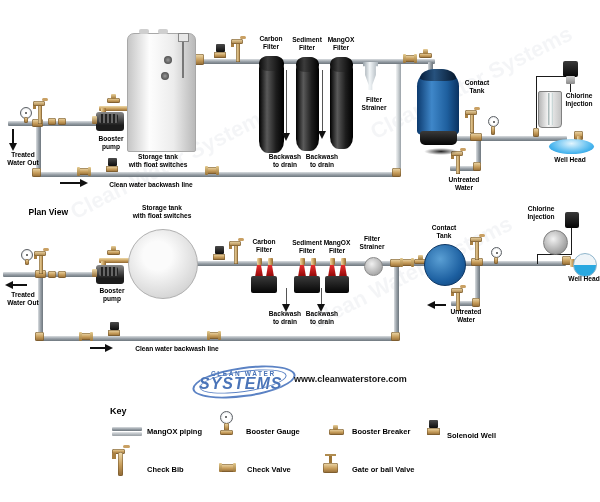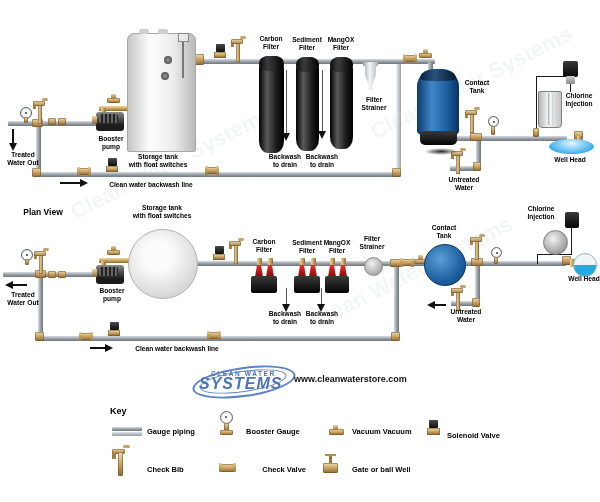--- a/index.html
+++ b/index.html
@@ -216,21 +216,21 @@
     <span class="lbl" style="left:458px;top:79px;width:38px">Contact
 Tank</span>
     <span class="lbl" style="left:441px;top:176px;width:46px">Untreated
 Water</span>
     <span class="lbl" style="left:556px;top:92px;width:46px">Chlorine
 Injection</span>
     <span class="lbl" style="left:546px;top:156px;width:48px">Well Head</span>
   </div>
 
   <div>
-    <span class="lbl lbl2" style="left:18px;top:207px;width:50px;text-align:center;font-size:8.5px">Plan View</span>
+    <span class="lbl lbl2" style="left:18px;top:207px;width:50px;text-align:right;font-size:8.5px">Plan View</span>
 
     <i class="ph" style="left:3px;top:272px;width:97px"></i>
     <i class="ph" style="left:196px;top:261px;width:370px"></i>
     <i class="bh" style="left:99px;top:258px;width:31px"></i>
     <i class="bv" style="left:101px;top:261px;height:8px"></i>
     <i class="pv" style="left:38px;top:276px;height:62px"></i>
     <i class="ph" style="left:38px;top:336px;width:359px"></i>
     <i class="pv" style="left:394px;top:265px;height:73px"></i>
     <i class="pv" style="left:475px;top:265px;height:40px"></i>
     <i class="ph" style="left:451px;top:301px;width:28px"></i>
@@ -351,36 +351,36 @@
     <span class="logo-top" style="position:absolute;left:211px;top:370px">CLEAN WATER</span>
     <span class="logo-main" style="position:absolute;left:199px;top:375px">SYSTEMS</span>
     <span class="url" style="position:absolute;left:294px;top:374px">www.cleanwaterstore.com</span>
   </div>
 
   <div>
     <span class="lbl lbl2" style="left:110px;top:406px;width:40px;text-align:left;font-size:9px">Key</span>
 
     <i class="ph" style="left:112px;top:427px;width:30px;height:4px"></i>
     <i class="ph" style="left:112px;top:432px;width:30px;height:4px;opacity:.7"></i>
-    <span class="lbl lbl2" style="left:147px;top:428px;width:70px;text-align:left">Gauge piping</span>
+    <span class="lbl lbl2" style="left:147px;top:428px;width:70px;text-align:left">MangOX piping</span>
     <i class="pg" style="left:220px;top:411px;width:13px;height:13px"></i>
     <i class="fit" style="left:224px;top:423px;width:5px;height:8px"></i>
     <i class="fit" style="left:220px;top:430px;width:13px;height:5px"></i>
     <span class="lbl lbl2" style="left:246px;top:428px;width:80px;text-align:left">Booster Gauge</span>
     <i class="vb" style="left:329px;top:429px;width:15px;height:6px"></i>
-    <span class="lbl lbl2" style="left:352px;top:428px;width:86px;text-align:left">Vacuum Vacuum</span>
+    <span class="lbl lbl2" style="left:352px;top:428px;width:86px;text-align:left">Booster Breaker</span>
     <i class="sol" style="left:427px;top:428px;width:13px;height:7px"></i>
-    <span class="lbl lbl2" style="left:447px;top:432px;width:80px;text-align:left">Solenoid Valve</span>
+    <span class="lbl lbl2" style="left:447px;top:432px;width:80px;text-align:left">Solenoid Well</span>
 
     <i class="fit" style="left:112px;top:449px;width:13px;height:5px;border-radius:2px"></i>
     <i class="fit" style="left:118px;top:452px;width:5px;height:24px"></i>
     <i style="left:112px;top:453px;width:4px;height:6px;background:#a87f42"></i>
     <i style="left:123px;top:445px;width:7px;height:3px;background:#c9a063;border-radius:2px"></i>
     <span class="lbl lbl2" style="left:147px;top:466px;width:60px;text-align:left">Check Bib</span>
     <i class="cv" style="left:220px;top:464px;width:15px;height:8px"></i>
-    <span class="lbl lbl2" style="left:236px;top:466px;width:70px;text-align:right">Check Valve</span>
+    <span class="lbl lbl2" style="left:247px;top:466px;width:70px;text-align:left">Check Valve</span>
     <i style="left:325px;top:454px;width:11px;height:2px;background:#b08c50"></i>
     <i style="left:329px;top:456px;width:3px;height:8px;background:#9c7436"></i>
     <i class="fit" style="left:323px;top:463px;width:15px;height:10px"></i>
-    <span class="lbl lbl2" style="left:352px;top:466px;width:100px;text-align:left">Gate or ball Well</span>
+    <span class="lbl lbl2" style="left:352px;top:466px;width:100px;text-align:left">Gate or ball Valve</span>
   </div>
 
 </div>
 
 </body></html>

